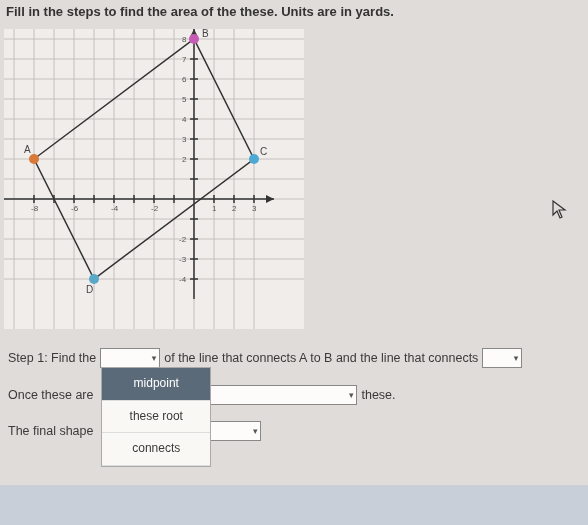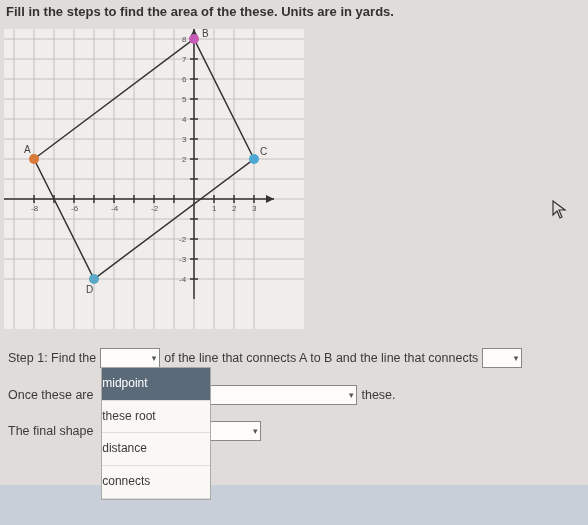--- a/index.html
+++ b/index.html
@@ -25,20 +25,21 @@
       margin: 6px 0 0 4px;
       background: #f0edeb;
     }
     .grid line { stroke: #c5c0be; stroke-width: 1; }
     .axis line { stroke: #333; stroke-width: 1.5; }
     .tick { stroke: #333; stroke-width: 1.5; }
     .steps {
       padding: 18px 8px 8px 8px;
       font-size: 12.5px;
       line-height: 1.8;
+      text-align: center;
     }
     .step-row {
       margin-bottom: 14px;
       display: flex;
       align-items: center;
       flex-wrap: wrap;
       gap: 4px;
       position: relative;
     }
     .select-box {
@@ -211,21 +212,20 @@
 
 <div class="steps">
 
   <div class="step-row">
     <span>Step 1: Find the</span>
     <span class="select-box" style="position:relative;">
       <span class="chev">▾</span>
       <div class="dropdown">
         <div class="dropdown-item sel">midpoint</div>
         <div class="dropdown-item">these root</div>
-        <div class="dropdown-item">distance</div>
         <div class="dropdown-item">connects</div>
       </div>
     </span>
     <span>of the line that connects A to B and the line that connects</span>
     <span class="select-box small">
         <span class="chev">▾</span>
       </span>
   </div>
 
   <div class="step-row">

